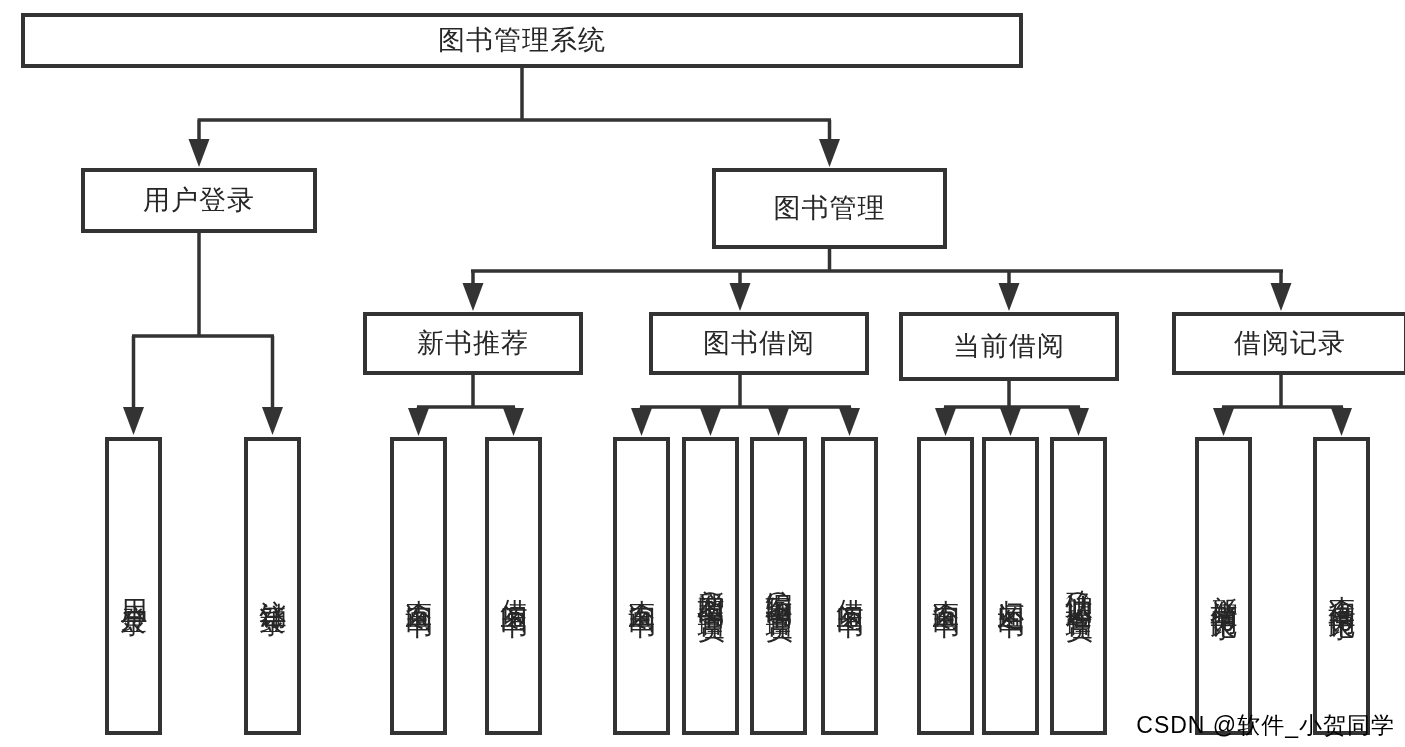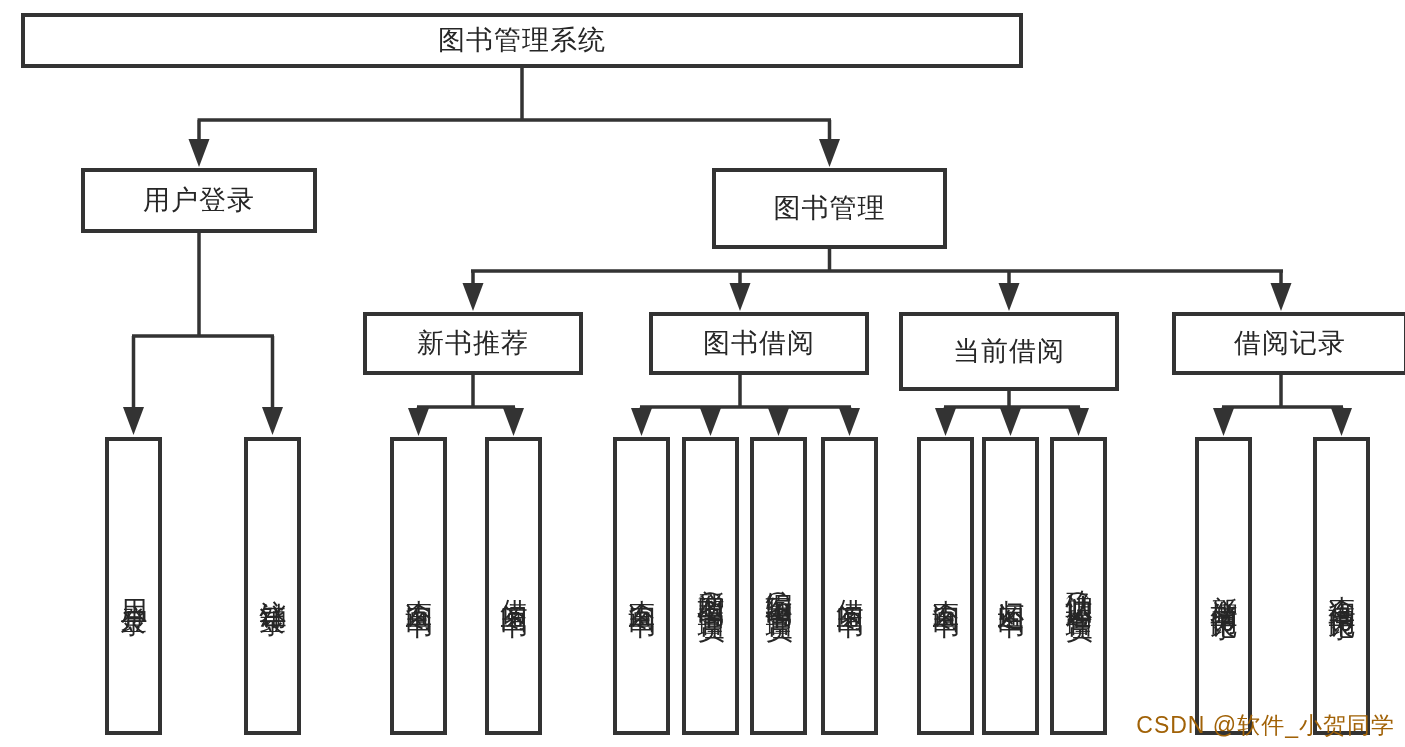--- a/index.html
+++ b/index.html
@@ -46,21 +46,21 @@
   .vnode .vtext {
     writing-mode: vertical-rl;
     letter-spacing: 4px;
     white-space: nowrap;
   }
   .watermark {
     position: absolute;
     right: 10px;
     bottom: 6px;
     font-size: 23px;
-    color: #a16207;
+    color: #000000;
     letter-spacing: 1px;
   }
 </style>
 </head>
 <body>
 
 <div class="canvas">
 
   <svg class="connector-layer" viewBox="0 0 1405 747" xmlns="http://www.w3.org/2000/svg">
     <g stroke="#333333" stroke-width="3.5" fill="none">
@@ -109,21 +109,21 @@
     </g>
   </svg>
 
   <div class="node hnode" style="left:21px; top:13px; width:1002px; height:55px;">图书管理系统</div>
 
   <div class="node hnode" style="left:81px; top:168px; width:236px; height:65px;">用户登录</div>
   <div class="node hnode" style="left:712px; top:168px; width:235px; height:81px;">图书管理</div>
 
   <div class="node hnode" style="left:363px; top:312px; width:220px; height:63px;">新书推荐</div>
   <div class="node hnode" style="left:630px; top:312px; width:220px; height:63px;margin-left:19px;">图书借阅</div>
-  <div class="node hnode" style="left:899px; top:312px; width:220px; height:79px;">当前借阅</div>
+  <div class="node hnode" style="left:899px; top:312px; width:220px; height:69px;">当前借阅</div>
   <div class="node hnode" style="left:1172px; top:312px; width:236px; height:63px;">借阅记录</div>
 
   <div class="node vnode" style="left:105px;">
     <span class="vtext">用户登录</span>
   </div>
   <div class="node vnode" style="left:244px;">
     <span class="vtext">注销登录</span>
   </div>
 
   <div class="node vnode" style="left:390px;">

